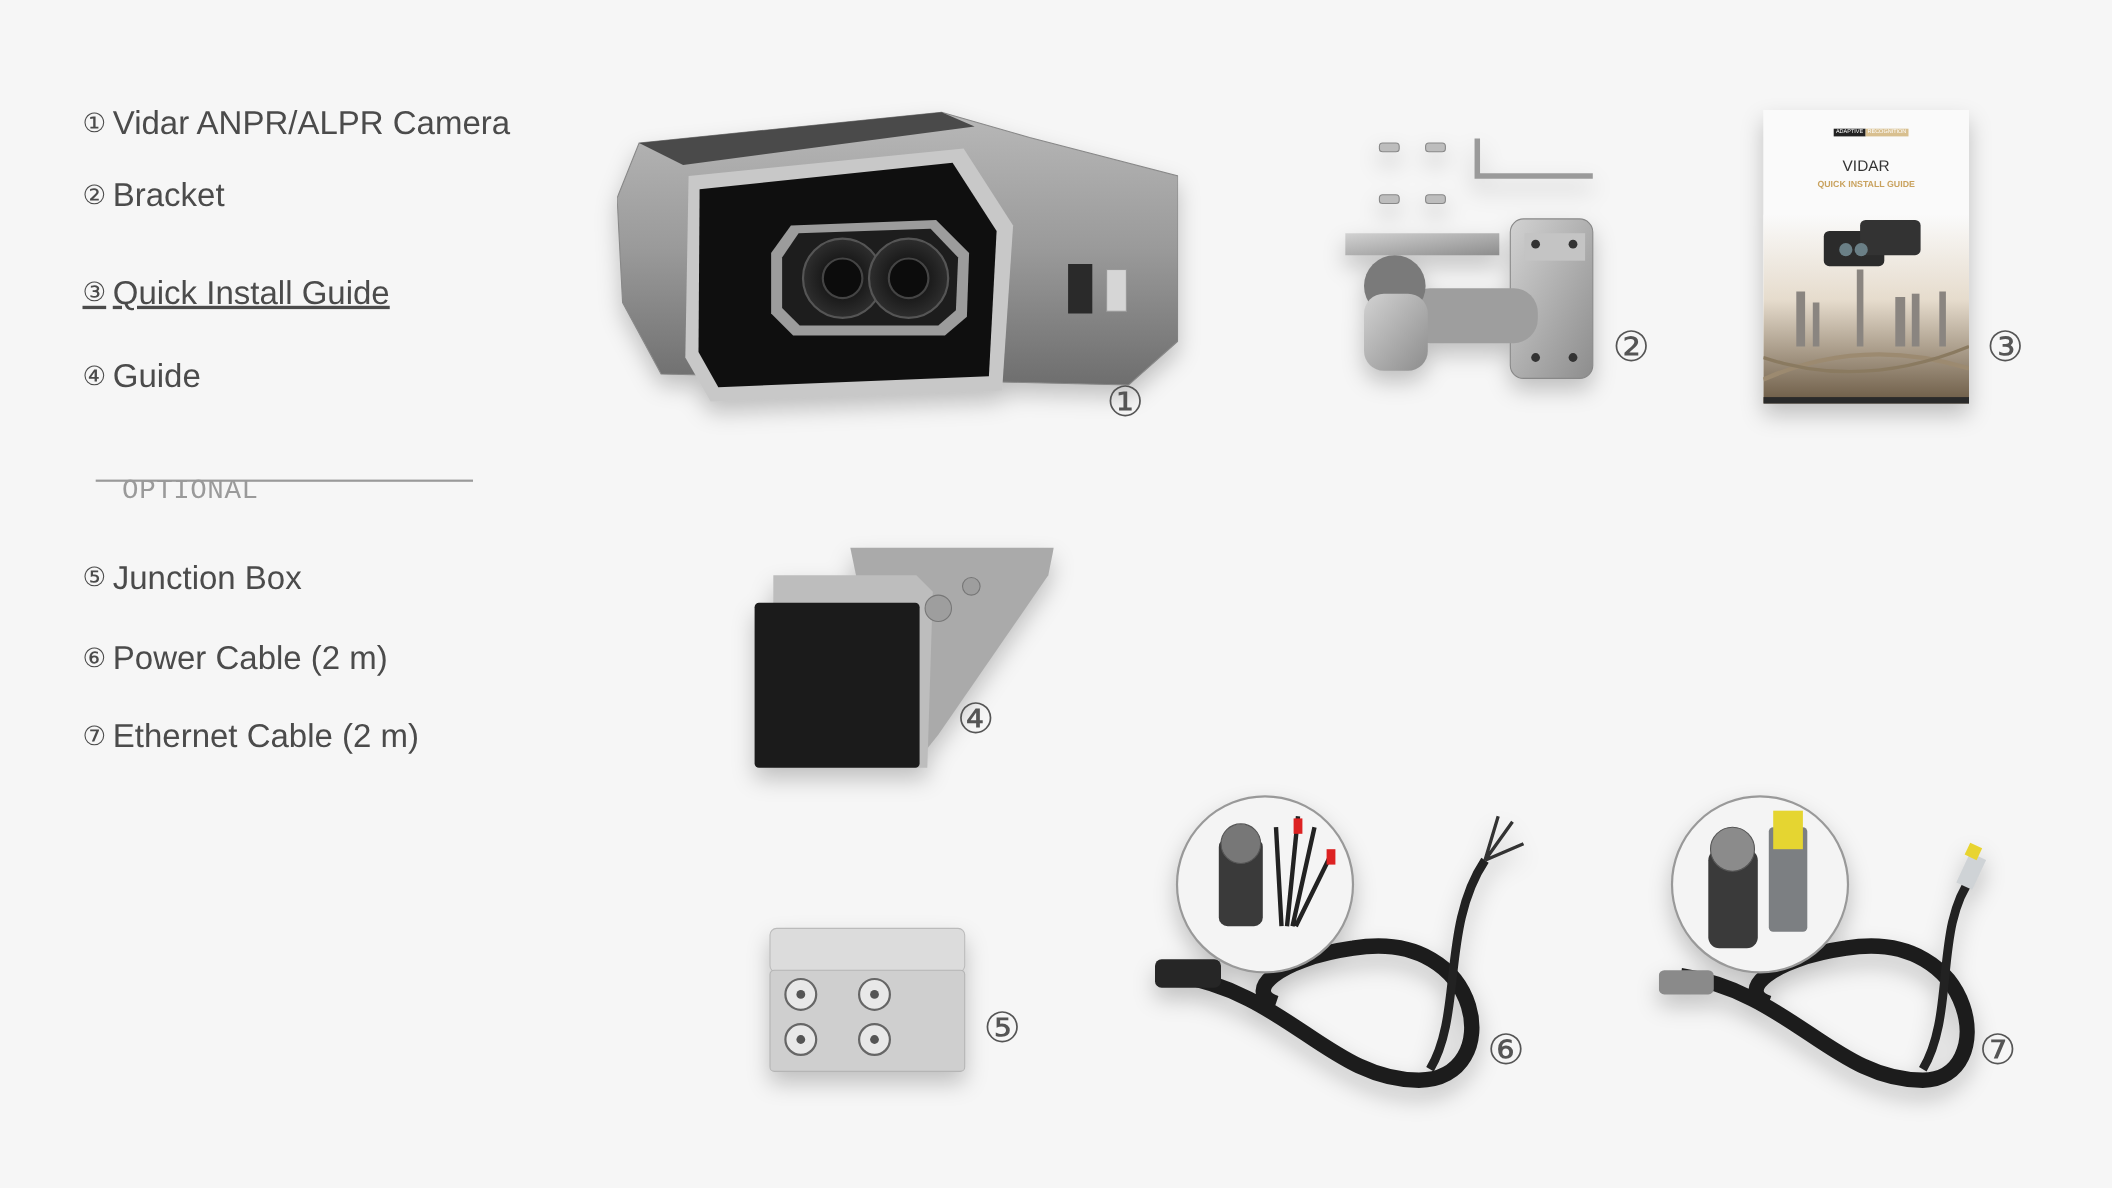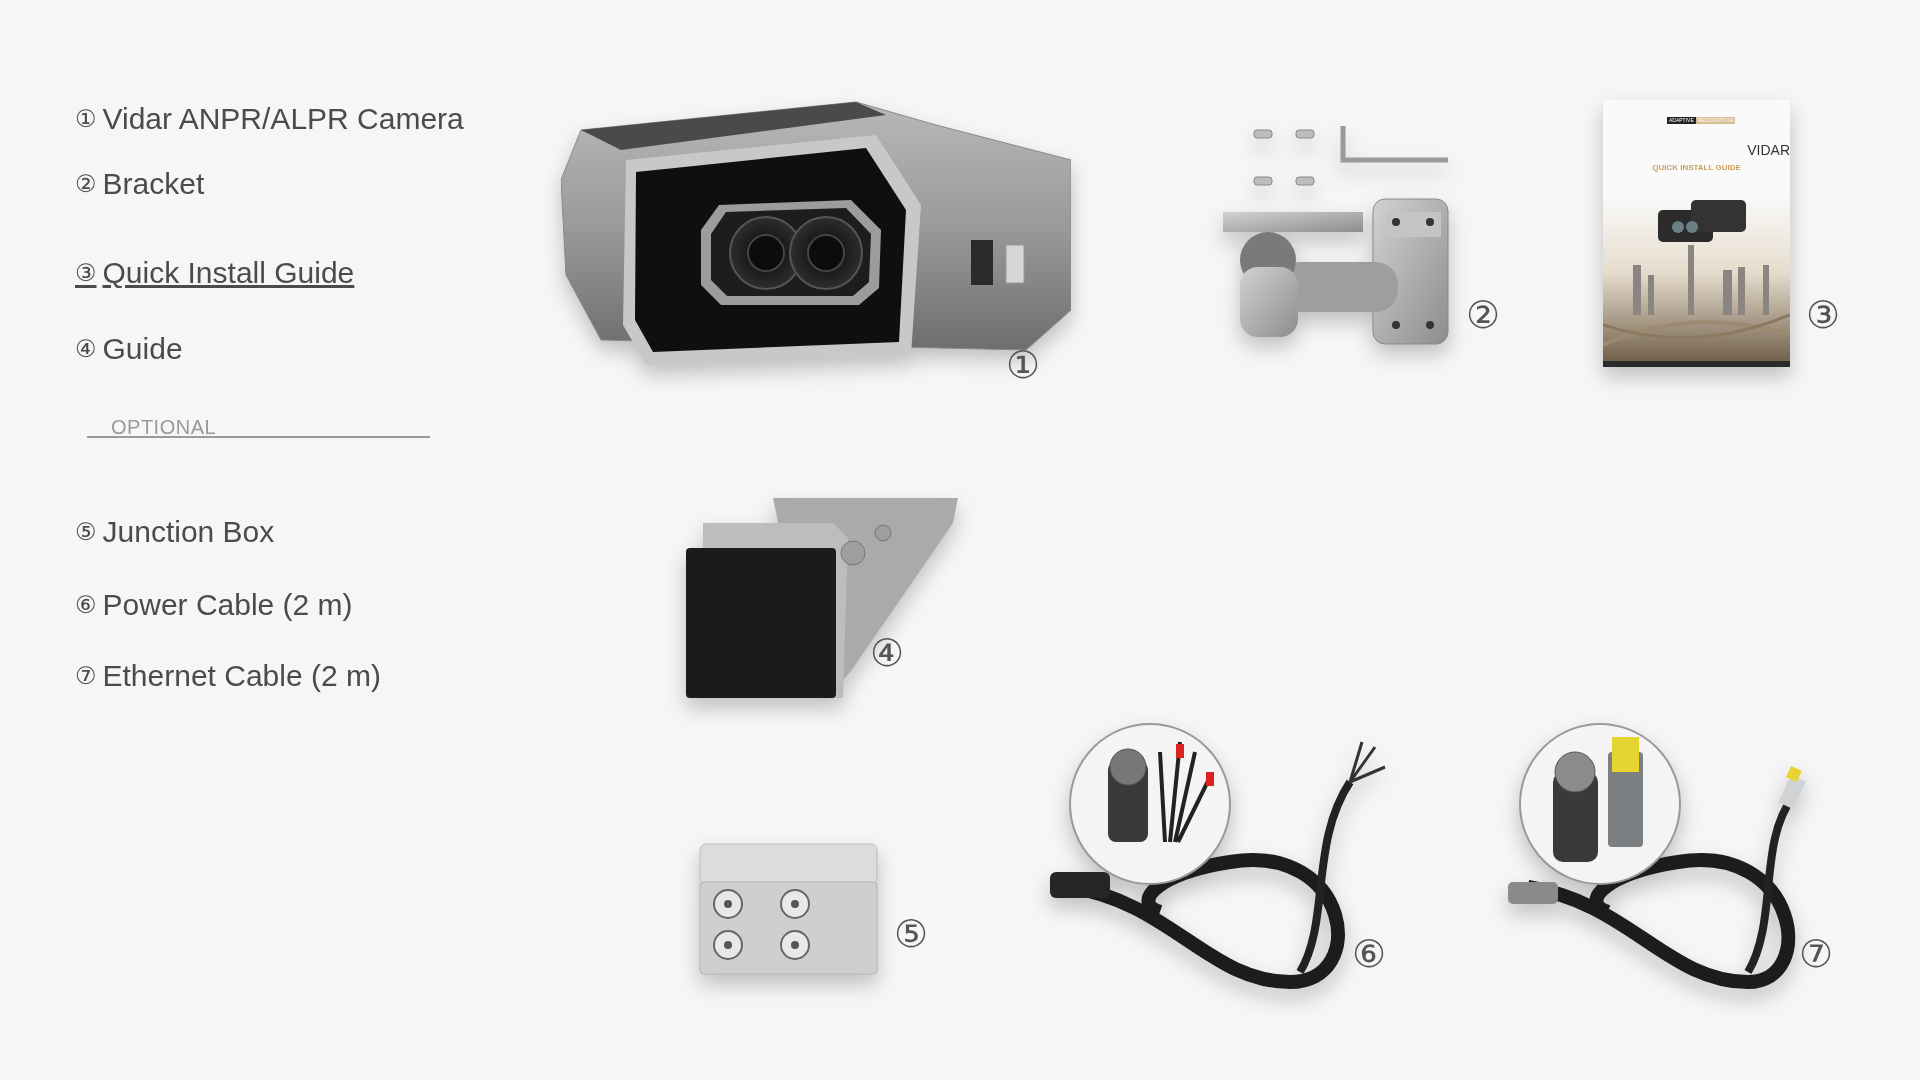--- a/index.html
+++ b/index.html
@@ -1,21 +1,21 @@
 <!DOCTYPE html>
 <html><head>
 <meta charset="utf-8">
 <style>
   html,body{margin:0;padding:0;}
   body{width:1920px;height:1080px;background:#f6f6f6;position:relative;overflow:hidden;font-family:"Liberation Sans","DejaVu Sans",sans-serif;color:#4a4a4a;}
   .list{position:absolute;left:75px;top:0;}
-  .item{position:absolute;left:0;white-space:nowrap;font-size:30px;line-height:47px;color:#4b4b4b;}
+  .item{position:absolute;left:0;white-space:nowrap;font-size:30px;line-height:36px;color:#4b4b4b;}
   .item .num{font-family:"DejaVu Sans",sans-serif;font-size:24px;margin-right:6px;position:relative;top:-2px;}
   .optional{position:absolute;left:87px;top:412px;width:343px;height:24px;border-bottom:2px solid #9a9a9a;}
-  .optional span{position:absolute;left:24px;top:4px;font-size:20px;letter-spacing:0.5px;color:#9a9a9a;}
+  .optional span{position:absolute;left:24px;top:20px;font-size:25px;letter-spacing:0.5px;color:#9a9a9a;font-family:Liberation Mono, monospace;}
   .callout{position:absolute;font-family:"DejaVu Sans",sans-serif;font-size:38px;color:#555;line-height:1;}
   .prod{position:absolute;}
   .shadow{filter:drop-shadow(0 10px 10px rgba(0,0,0,0.22));}
 </style>
 </head>
 <body>
 
 <div class="list">
   <div class="item" style="top:95px;">
     <span class="num">①</span><span>Vidar ANPR/ALPR Camera</span>
@@ -111,21 +111,21 @@
     <rect x="22" y="145" width="58" height="70" rx="18" fill="url(#metal)"></rect>
   </svg>
 </div>
 <div class="callout" style="left:1466px;top:296px;">②</div>
 
 <div class="prod shadow" style="left:1603px;top:100px;width:187px;height:267px;background:#fafafa;">
   <div style="position:absolute;left:64px;top:17px;height:7px;display:flex;font-size:5px;line-height:7px;">
     <span style="background:#222;color:#fff;padding:0 2px;">ADAPTIVE</span>
     <span style="background:#d8bf8f;color:#fff;padding:0 2px;">RECOGNITION</span>
   </div>
-  <div style="position:absolute;left:0;width:187px;top:42px;text-align:right;font-size:14px;color:#333;">VIDAR</div>
+  <div style="position:absolute;left:0;width:187px;top:42px;text-align:center;font-size:14px;color:#333;">VIDAR</div>
   <div style="position:absolute;left:0;width:187px;top:63px;text-align:center;font-size:8px;font-weight:bold;color:#c9a25e;">QUICK INSTALL GUIDE</div>
   <svg style="position:absolute;left:0;top:95px;" width="187" height="172" viewBox="0 0 187 172">
     <defs>
       <linearGradient id="sky" x1="0" y1="0" x2="0" y2="1">
         <stop offset="0" stop-color="#fafafa"></stop>
           <stop offset="0.45" stop-color="#e6dccd"></stop>
           <stop offset="1" stop-color="#6b5a44"></stop>
       </linearGradient>
     </defs>
     <rect width="187" height="172" fill="url(#sky)"></rect>

